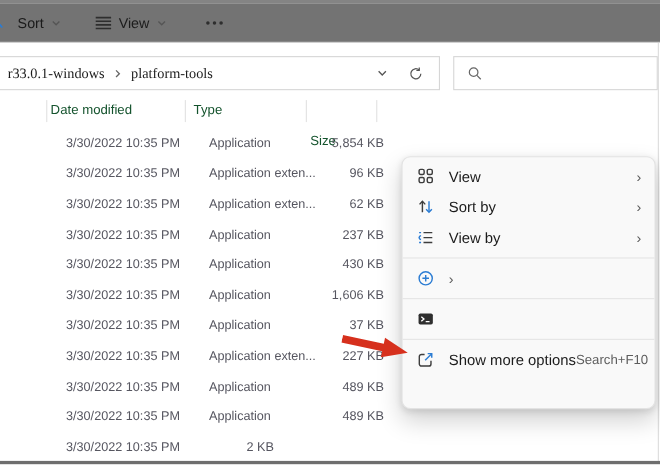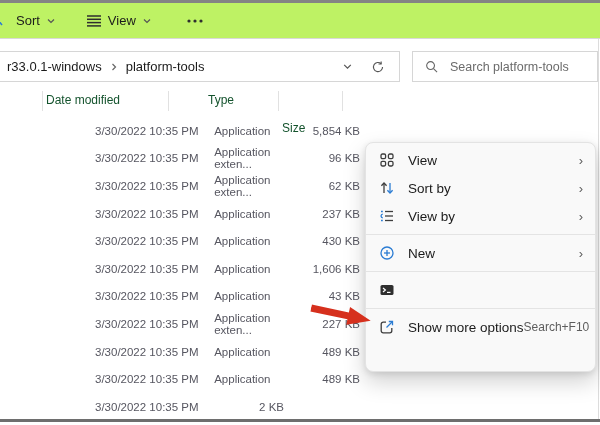--- a/index.html
+++ b/index.html
@@ -5,58 +5,58 @@
   html,body{margin:0;padding:0;width:600px;height:425px;overflow:hidden;
     font-family:"Liberation Sans","DejaVu Sans",sans-serif;background:#ffffff;}
   .window{position:relative;width:600px;height:425px;background:#ffffff;}
 
   
   .win-top-border{position:absolute;left:0;top:0;width:600px;height:3px;background:#848484;}
   .win-right-border{position:absolute;right:1px;top:3px;width:1px;height:416px;background:#dcdcdc;}
   .win-bottom-bar{position:absolute;left:0;top:419px;width:600px;height:3px;background:#6e6e6e;}
 
   
-  .toolbar{position:absolute;left:0;top:3px;width:600px;height:35px;background:#bef264;
+  .toolbar{position:absolute;left:0;top:3px;width:600px;height:35px;background:#737373;
     border-bottom:1px solid #d9d9d9;display:flex;align-items:center;font-size:13px;color:#1b1b1b;}
   .tb-item{display:flex;align-items:center;gap:6px;padding:0 8px;height:28px;border-radius:4px;cursor:default;}
   .tb-partial{position:absolute;left:-5px;top:14px;width:10px;height:10px;}
   .tb-sort{margin-left:8px;}
   .tb-view{margin-left:14px;}
   .tb-more{margin-left:18px;}
   .chev-down{width:10px;height:10px;}
 
   
   .addr-box{position:absolute;left:-8px;top:51px;width:408px;height:31px;background:#fff;
     border:1px solid #d6d6d6;box-sizing:border-box;display:flex;align-items:center;font-size:13px;color:#1b1b1b;}
-  .crumb{padding:0 4px;white-space:nowrap;}
+  .crumb{padding:0 4px;white-space:nowrap;font-family:Liberation Serif, serif;}
   .crumb-first{margin-left:10px;}
   .crumb-sep{width:10px;height:10px;margin:0 3px;}
   .addr-spacer{flex:1;}
   .addr-chev{width:11px;height:11px;margin-right:18px;}
   .addr-refresh{width:14px;height:14px;margin-right:14px;}
 
   .search-box{position:absolute;left:412px;top:51px;width:186px;height:31px;background:#fff;
     border:1px solid #d6d6d6;box-sizing:border-box;display:flex;align-items:center;}
   .search-box svg{width:13px;height:13px;margin:0 10px 0 12px;flex:none;}
   .search-input{border:none;outline:none;flex:1;font-size:12.5px;color:#333;background:transparent;
     font-family:"Liberation Sans","DejaVu Sans",sans-serif;min-width:0;}
   .search-input::placeholder{color:#6b6b6b;opacity:1;}
 
   
   .thead{position:absolute;left:0;top:90px;width:360px;height:24px;font-size:12px;color:#14532d;}
   .th{position:absolute;top:3px;}
   .th-date{left:46px;}
-  .th-type{left:176px;margin-left:32px;}
+  .th-type{left:176px;}
   .th-size{left:282px;margin-top:28px;}
   .th-sep{position:absolute;top:1px;width:1px;height:20px;background:#e1e1e1;}
 
   
   .rows{position:absolute;left:0;top:117px;width:360px;}
   .frow{display:flex;align-items:center;height:27.6px;font-size:11.5px;color:#565660;}
-  .c-date{width:130px;padding-left:48px;box-sizing:content-box;margin-left:47px;}
+  .c-date{width:130px;padding-left:60px;box-sizing:content-box;}
   .c-type{width:100px;}
   .c-size{width:59px;text-align:right;}
 
   
   .menu{position:absolute;left:365px;top:142px;width:231px;height:230px;box-sizing:border-box;
     background:#f9f9f9;border:1px solid #e3e3e3;border-radius:8px;
     box-shadow:0 10px 22px rgba(0,0,0,0.18), 0 2px 6px rgba(0,0,0,0.10);
     padding:3px 0;font-size:13.5px;color:#1b1b1b;z-index:5;}
   .menu-item{display:flex;align-items:center;height:28px;padding:0 12px;cursor:default;}
   .mi-icon{width:18px;height:16px;margin-right:12px;display:flex;align-items:center;justify-content:center;flex:none;}
@@ -126,21 +126,20 @@
       <path d="M13.2 8 A5.2 5.2 0 1 1 11.6 4.3" stroke="#555" stroke-width="1.3" fill="none"></path>
       <path d="M11.6 1.6 L11.6 4.6 L8.6 4.6" stroke="#555" stroke-width="1.3" fill="none"></path>
     </svg>
   </div>
 
   <div class="search-box">
     <svg viewBox="0 0 14 14">
       <circle cx="6" cy="6" r="4.2" stroke="#666" stroke-width="1.2" fill="none"></circle>
       <line x1="9.2" y1="9.2" x2="13" y2="13" stroke="#666" stroke-width="1.2"></line>
     </svg>
-    <input class="search-input" type="text" placeholder="Search platform-tools" style="">
   </div>
 
   <div class="thead">
     <div class="th-sep" style="left:42px"></div>
     <div class="th th-date">Date modified</div>
     <div class="th-sep" style="left:168px"></div>
     <div class="th th-type">Type</div>
     <div class="th-sep" style="left:278px"></div>
     <div class="th th-size">Size</div>
     <div class="th-sep" style="left:342px"></div>
@@ -173,21 +172,21 @@
         <span class="c-size">430 KB</span>
       </div>
       <div class="frow">
         <span class="c-date">3/30/2022 10:35 PM</span>
         <span class="c-type">Application</span>
         <span class="c-size">1,606 KB</span>
       </div>
       <div class="frow">
         <span class="c-date">3/30/2022 10:35 PM</span>
         <span class="c-type">Application</span>
-        <span class="c-size">43 KB</span>
+        <span class="c-size">37 KB</span>
       </div>
       <div class="frow">
         <span class="c-date">3/30/2022 10:35 PM</span>
         <span class="c-type">Application exten...</span>
         <span class="c-size">227 KB</span>
       </div>
       <div class="frow">
         <span class="c-date">3/30/2022 10:35 PM</span>
         <span class="c-type">Application</span>
         <span class="c-size">489 KB</span>
@@ -260,21 +259,20 @@
       <div class="menu-item">
         <span class="mi-icon">
           <svg viewBox="0 0 16 16">
             <g fill="none" stroke="#2b7cd3" stroke-width="1.3">
      <circle cx="8" cy="8" r="6"></circle>
               <line x1="8" y1="5" x2="8" y2="11"></line>
               <line x1="5" y1="8" x2="11" y2="8"></line>
             </g>
           </svg>
         </span>
-        <span class="mi-label">New</span>
         <span class="mi-chevron">›</span>
       </div>
       <div class="menu-sep"></div>
       <div class="menu-item">
         <span class="mi-icon">
           <svg viewBox="0 0 16 16">
             <rect x="1.5" y="3" width="13" height="10" rx="1.6" fill="#2f2f2f"></rect>
      <polyline points="4,6 6.4,8 4,10" fill="none" stroke="#fff" stroke-width="1.2"></polyline>
      <line x1="8" y1="10.4" x2="11.5" y2="10.4" stroke="#fff" stroke-width="1.2"></line>
           </svg>

